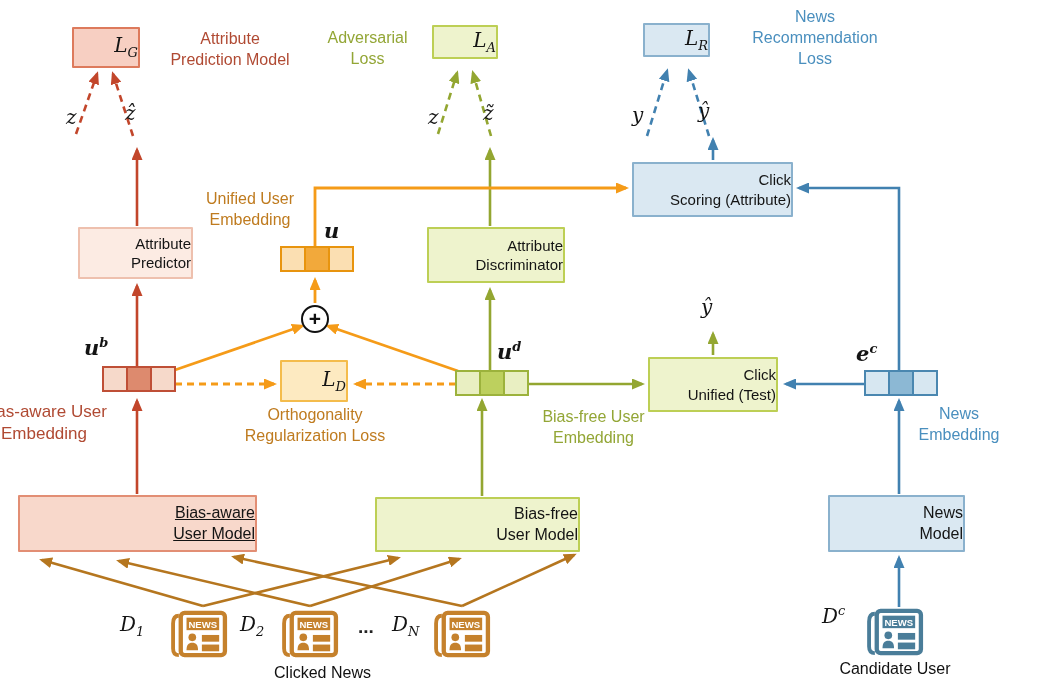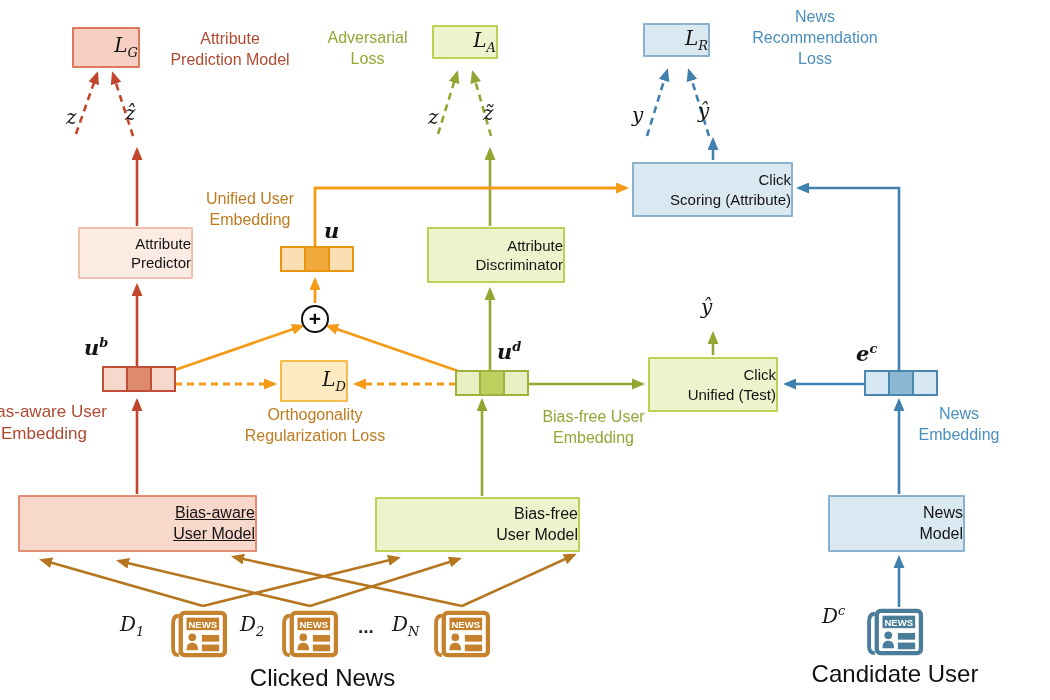--- a/index.html
+++ b/index.html
@@ -28,21 +28,21 @@
         font-size:20px;color:#141414;line-height:1;}
   .mvar.bold{font-weight:bold;font-size:21px;}
   .mvar sup{font-size:13px;}
   .mvar sub{font-size:13px;}
   .lbl{position:absolute;z-index:2;text-align:center;font-size:16px;line-height:1.32;}
   .lbl.red{color:var(--red_text);}
   .lbl.olive{color:var(--olive_text);}
   .lbl.blue{color:var(--blue_text);}
   .lbl.orange{color:var(--orange_text);}
   .lbl.black{color:#151515;}
-  .lbl.big{font-size:24px;color:#111;}
+  .lbl.big{font-size:16px;color:#111;}
   .plus{position:absolute;z-index:3;width:28px;height:28px;border:2px solid #111;border-radius:50%;
         background:#fff;box-sizing:border-box;display:flex;align-items:center;justify-content:center;
         font-size:21px;font-weight:bold;color:#111;line-height:1;padding-bottom:2px;}
   .np{position:absolute;z-index:2;}
   .np-orange{color:var(--np_orange);}
   .np-blue{color:var(--np_blue);}
   .dots{position:absolute;z-index:2;font-size:19px;font-weight:bold;color:#222;}
 </style>
 </head>
 <body>

